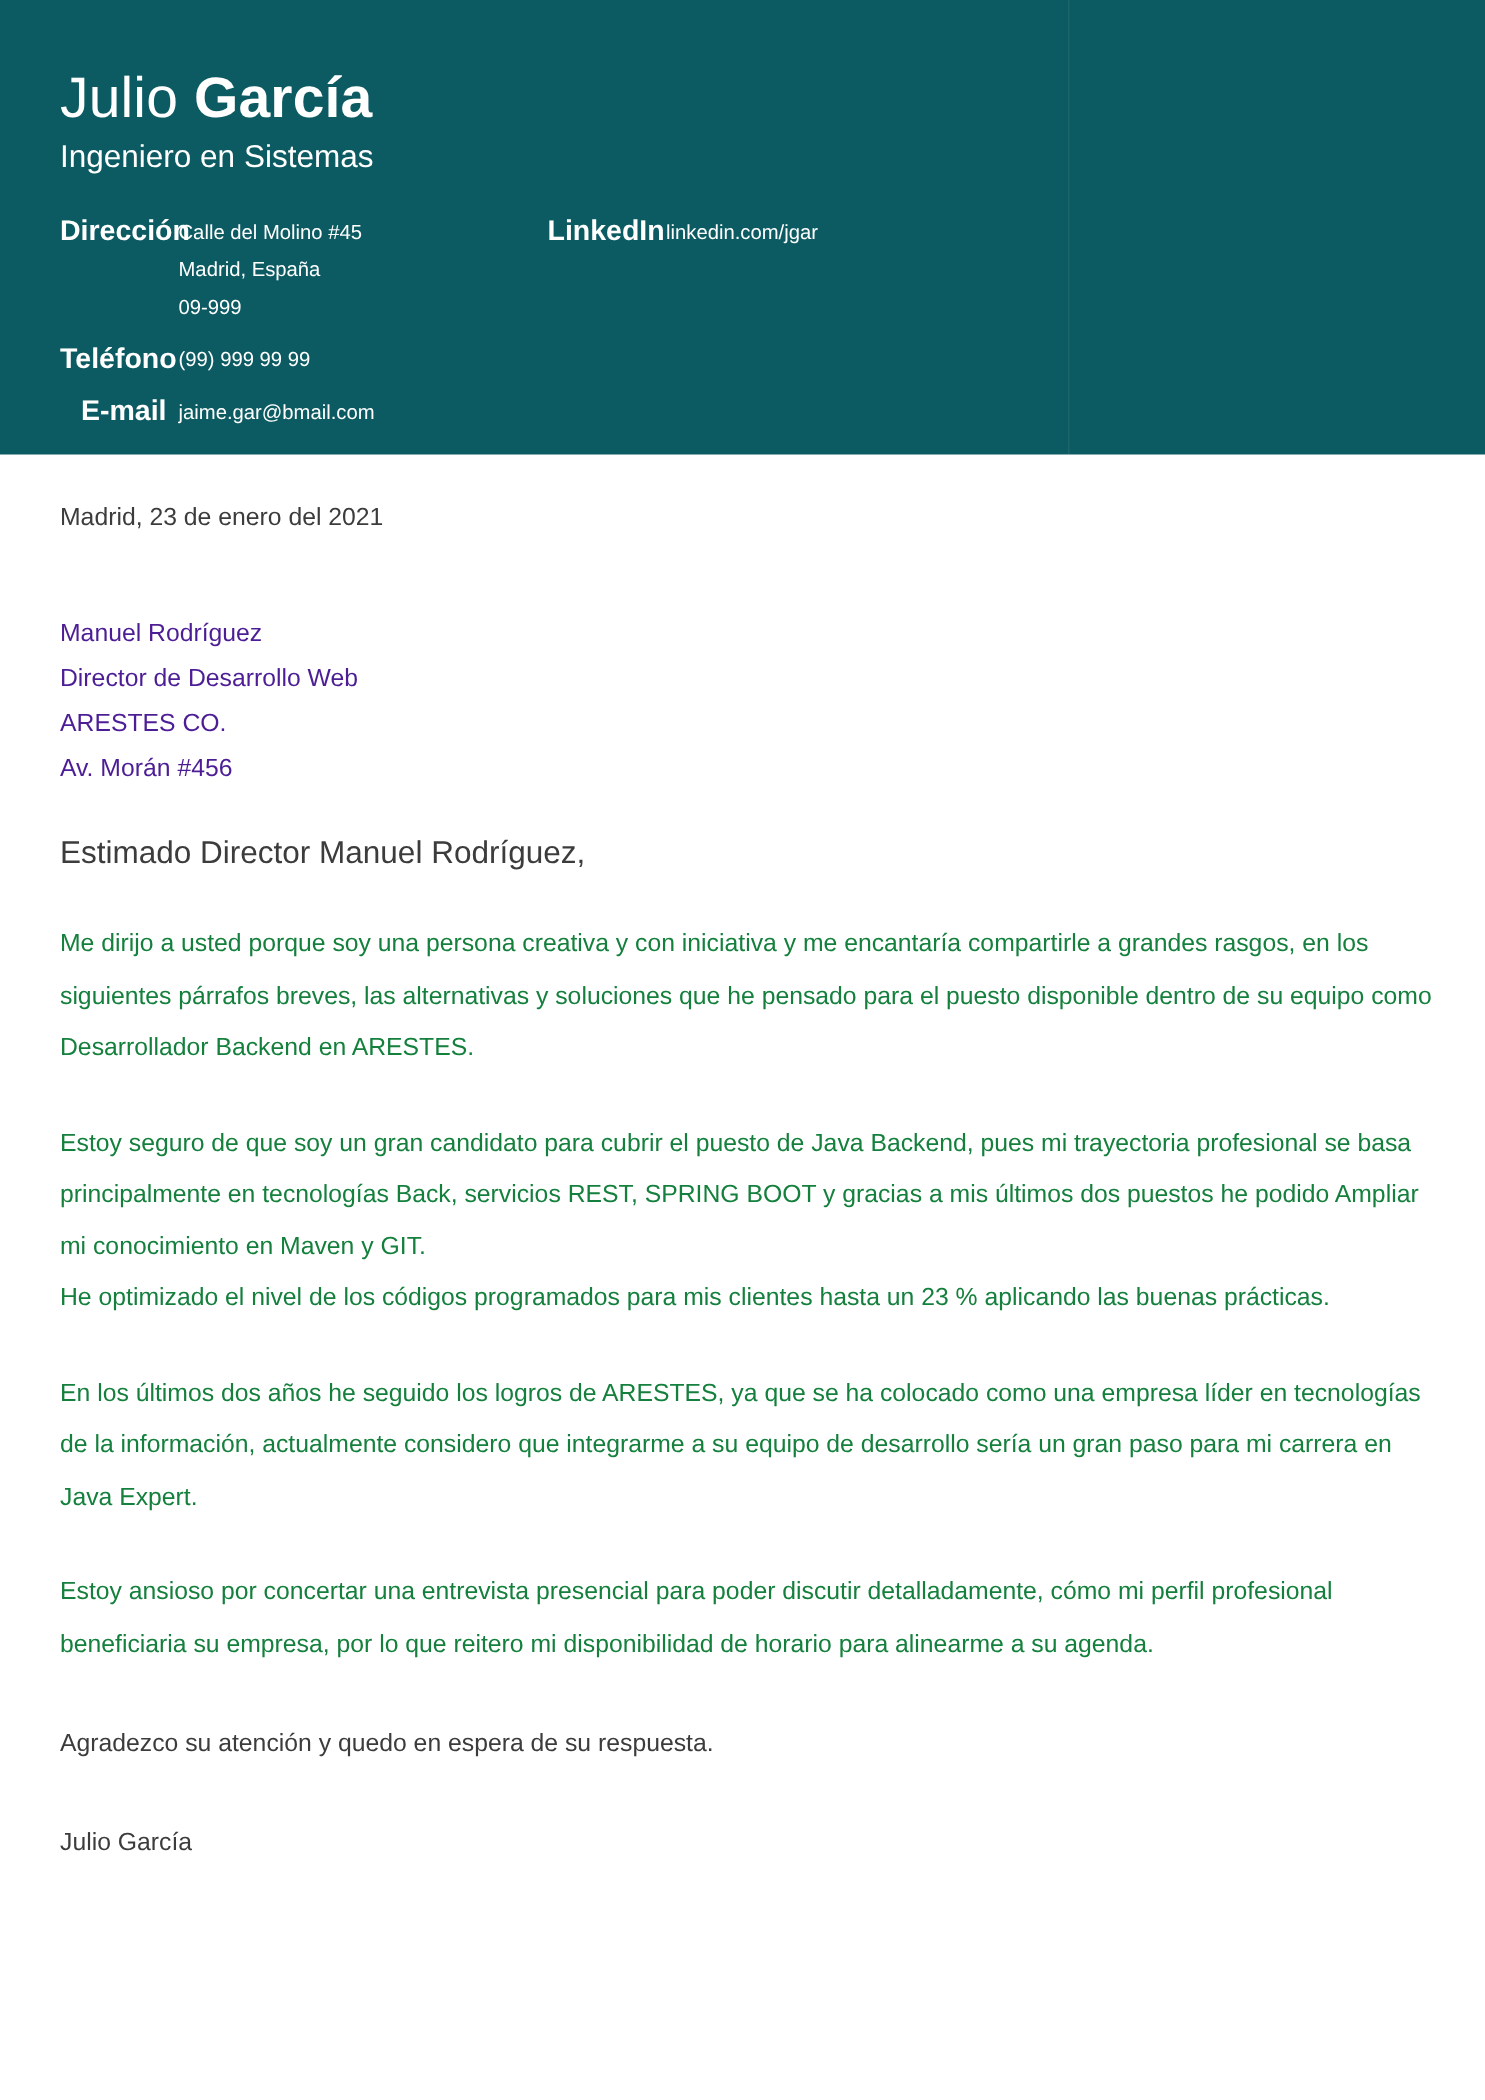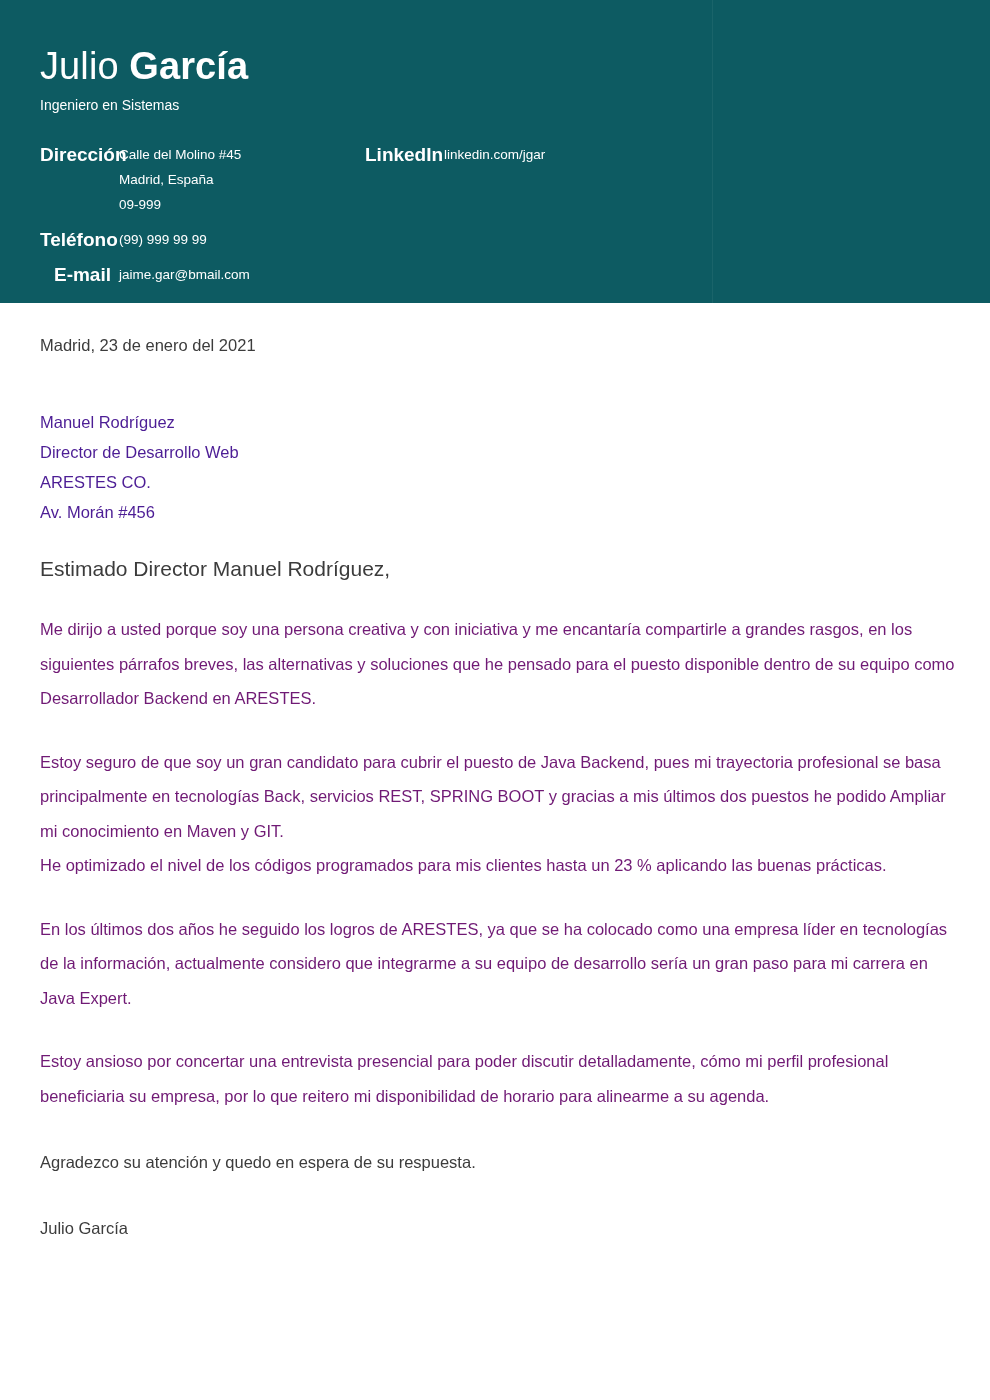--- a/index.html
+++ b/index.html
@@ -37,21 +37,21 @@
     font-size: 38px;
     line-height: 44px;
     letter-spacing: 0.1px;
     white-space: nowrap;
   }
   .name-first { font-weight: 300; }
   .name-last  { font-weight: 700; }
 
   .job-title {
     color: #ffffff;
-    font-size: 14px;
+    font-size: 21px;
     font-weight: 400;
     line-height: 30px;
     margin-top: 2px;
     white-space: nowrap;
   }
 
   
   .contact-area {
     position: relative;
     margin-top: 22px;
@@ -120,21 +120,21 @@
   .salutation {
     margin-top: 28px;
     font-size: 21px;
     color: #3c3c3c;
     line-height: 28px;
   }
 
   .para {
     margin-top: 29px;
     font-size: 16.5px;
-    color: #701a75;
+    color: #15803d;
     line-height: 34.5px;
     text-align: left;
   }
   .para.tight { margin-top: 0; }
 
   .closing {
     margin-top: 32px;
     font-size: 16.5px;
     color: #3c3c3c;
     line-height: 34px;

